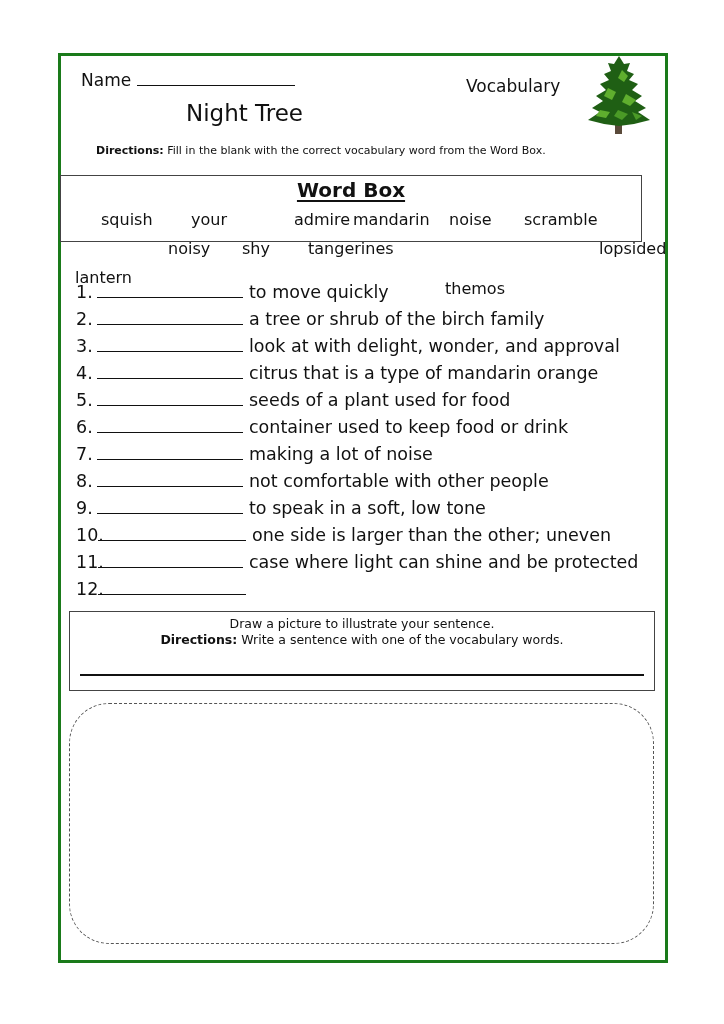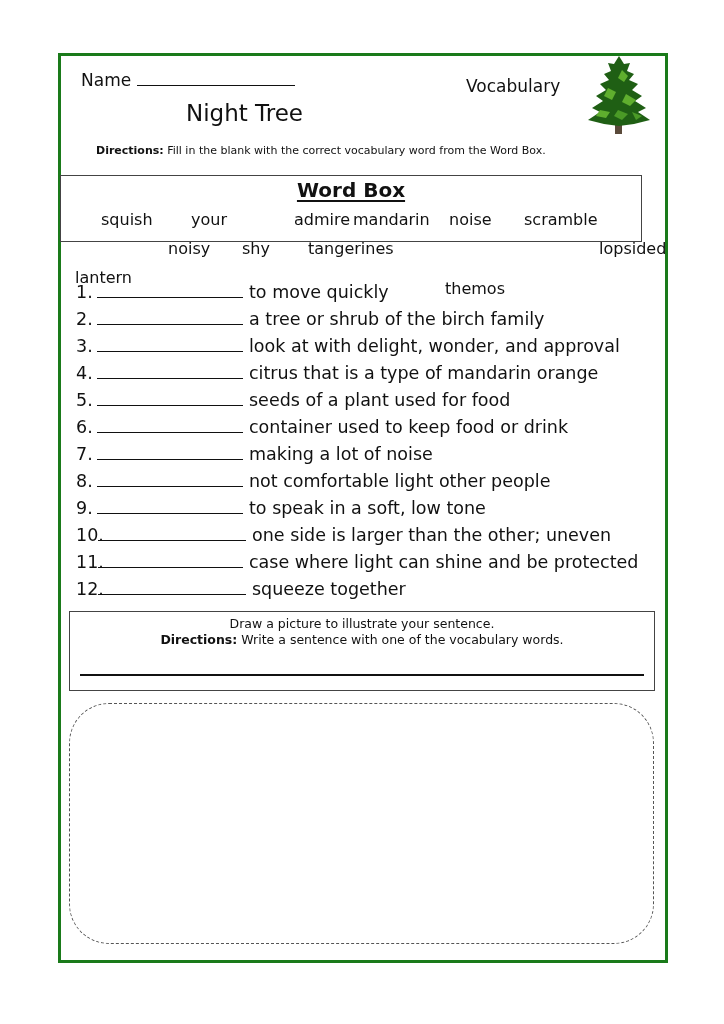--- a/index.html
+++ b/index.html
@@ -114,41 +114,40 @@
     <span class="q-def">container used to keep food or drink</span>
   </div>
   <div class="q-row" style="top:162px;">
     <span class="q-num" style="width:21px;">7.</span>
     <span class="q-blank" style="width:146px;"></span>
     <span class="q-def">making a lot of noise</span>
   </div>
   <div class="q-row" style="top:189px;">
     <span class="q-num" style="width:21px;">8.</span>
     <span class="q-blank" style="width:146px;"></span>
-    <span class="q-def">not comfortable light other people</span>
+    <span class="q-def">not comfortable with other people</span>
   </div>
   <div class="q-row" style="top:216px;">
     <span class="q-num" style="width:21px;">9.</span>
     <span class="q-blank" style="width:146px;"></span>
     <span class="q-def">to speak in a soft, low tone</span>
   </div>
   <div class="q-row" style="top:243px;">
     <span class="q-num" style="width:22px;">10.</span>
     <span class="q-blank" style="width:148px;"></span>
     <span class="q-def">one side is larger than the other; uneven</span>
   </div>
   <div class="q-row" style="top:270px;">
     <span class="q-num" style="width:22px;">11.</span>
     <span class="q-blank" style="width:145px;"></span>
     <span class="q-def">case where light can shine and be protected</span>
   </div>
   <div class="q-row" style="top:297px;">
     <span class="q-num" style="width:22px;">12.</span>
     <span class="q-blank" style="width:148px;"></span>
-    <span class="q-def">squeeze together</span>
   </div>
 </div>
 
 <div class="dir-box">
   <div class="dir-box-text">
     <div>Draw a picture to illustrate your sentence.</div>
     <div><b>Directions:</b><span> Write a sentence with one of the vocabulary words.</span></div>
   </div>
   <div class="sentence-line"></div>
 </div>

